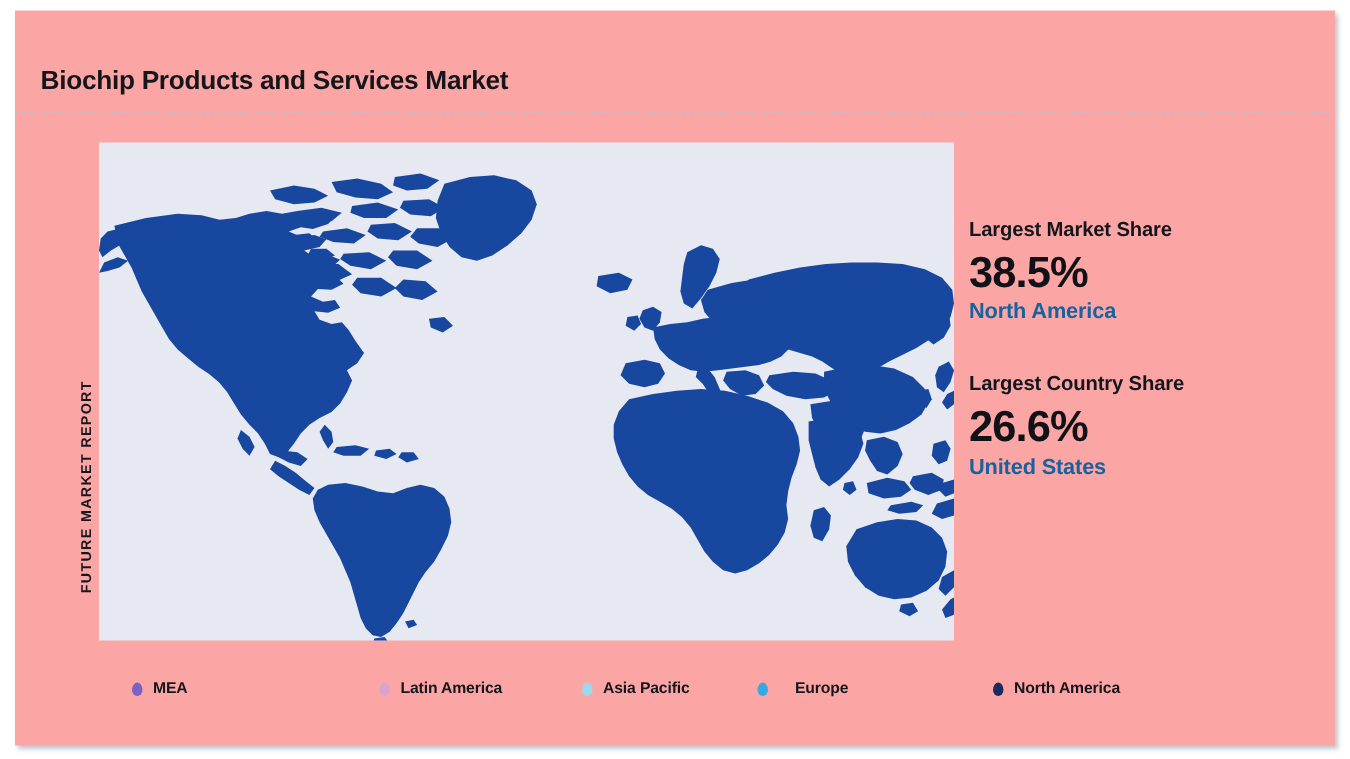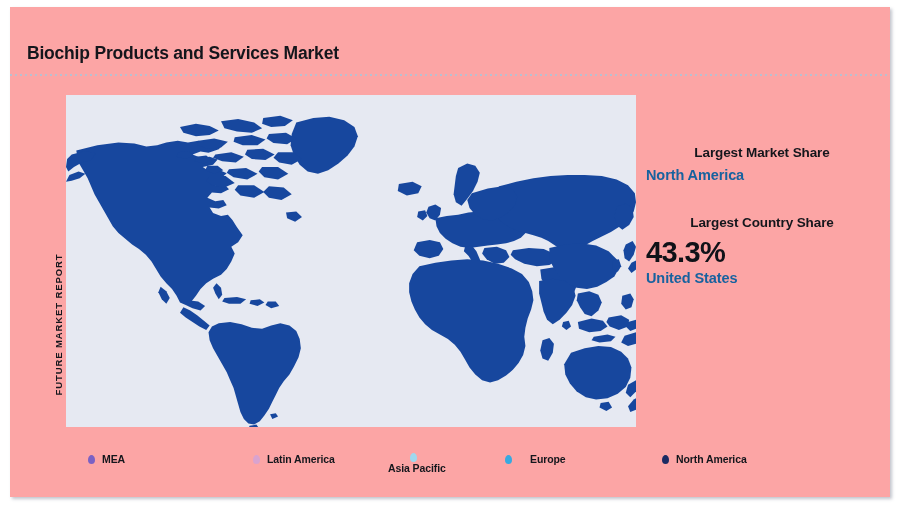--- a/index.html
+++ b/index.html
@@ -92,21 +92,20 @@
   }
   .stat-block { margin-bottom: 32px; }
   .stat-block:last-child { margin-bottom: 0; }
   .stat-label {
     font-size: 13.5px;
     font-weight: bold;
     color: #14161c;
     letter-spacing: -0.1px;
     margin-bottom: 7px;
     white-space: nowrap;
-    text-align: center;
   }
   .stat-value {
     font-size: 29px;
     font-weight: bold;
     color: #101218;
     letter-spacing: -0.6px;
     line-height: 1.05;
     margin-bottom: 3px;
   }
   .stat-sub {
@@ -306,41 +305,42 @@
 
         <path d="M1010,352 L1018,350 L1020,358 L1012,360 Z"></path>
       </g>
     </svg>
   </div>
 
   <div id="stats">
 
     <div class="stat-block">
       <div class="stat-label">Largest Market Share</div>
+      <div class="stat-value">38.5%</div>
       <div class="stat-sub">North America</div>
     </div>
 
     <div class="stat-block">
       <div class="stat-label">Largest Country Share</div>
-      <div class="stat-value">43.3%</div>
+      <div class="stat-value">26.6%</div>
       <div class="stat-sub">United States</div>
     </div>
 
   </div>
 
   <div id="legend">
       <div class="legend-item" style="left: 0px;">
         <span class="legend-dot" style="background: rgb(123, 97, 196);"></span>
         <span class="legend-text">MEA</span>
       </div>
       <div class="legend-item" style="left: 165px;">
         <span class="legend-dot" style="background: rgb(217, 163, 207);"></span>
         <span class="legend-text">Latin America</span>
       </div>
-      <div class="legend-item" style="left: 300px; flex-direction: column;">
+      <div class="legend-item" style="left: 300px;">
         <span class="legend-dot" style="background: rgb(159, 216, 238);"></span>
         <span class="legend-text">Asia Pacific</span>
       </div>
       <div class="legend-item" style="left: 417px; gap: 11px;">
         <span class="legend-dot" style="background: rgb(55, 169, 224);"></span>
         <span class="legend-text">Europe</span>
       </div>
       <div class="legend-item" style="left: 574px;">
         <span class="legend-dot" style="background: rgb(27, 42, 99);"></span>
         <span class="legend-text">North America</span>

